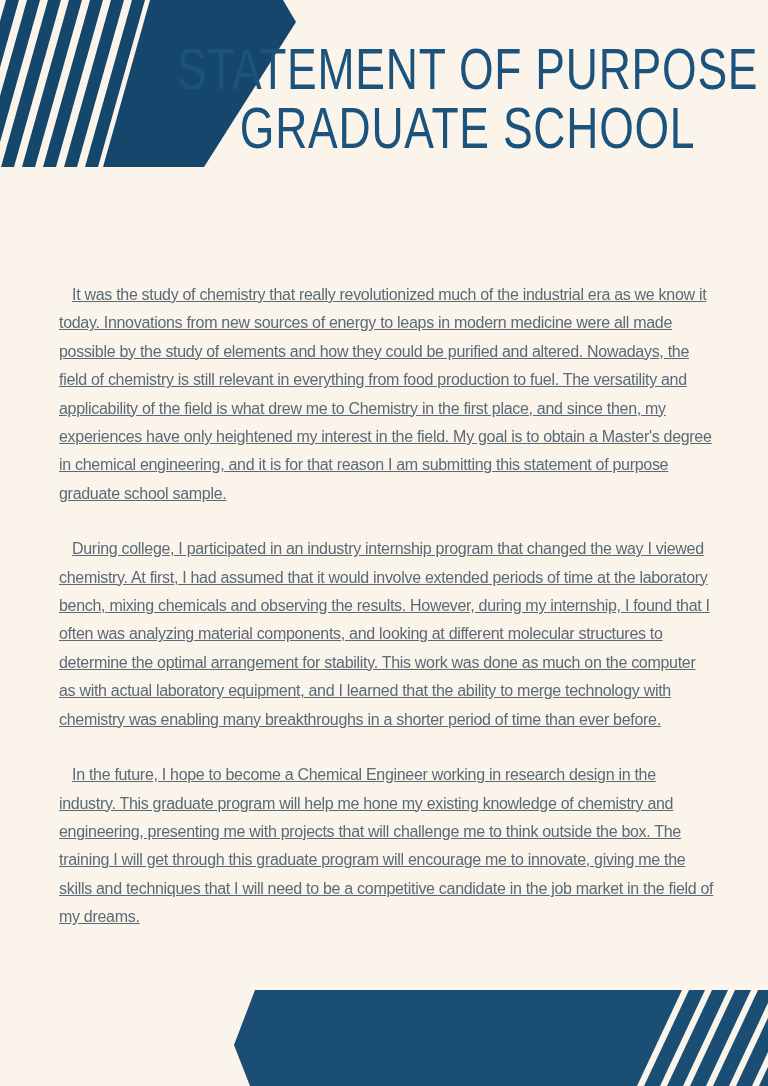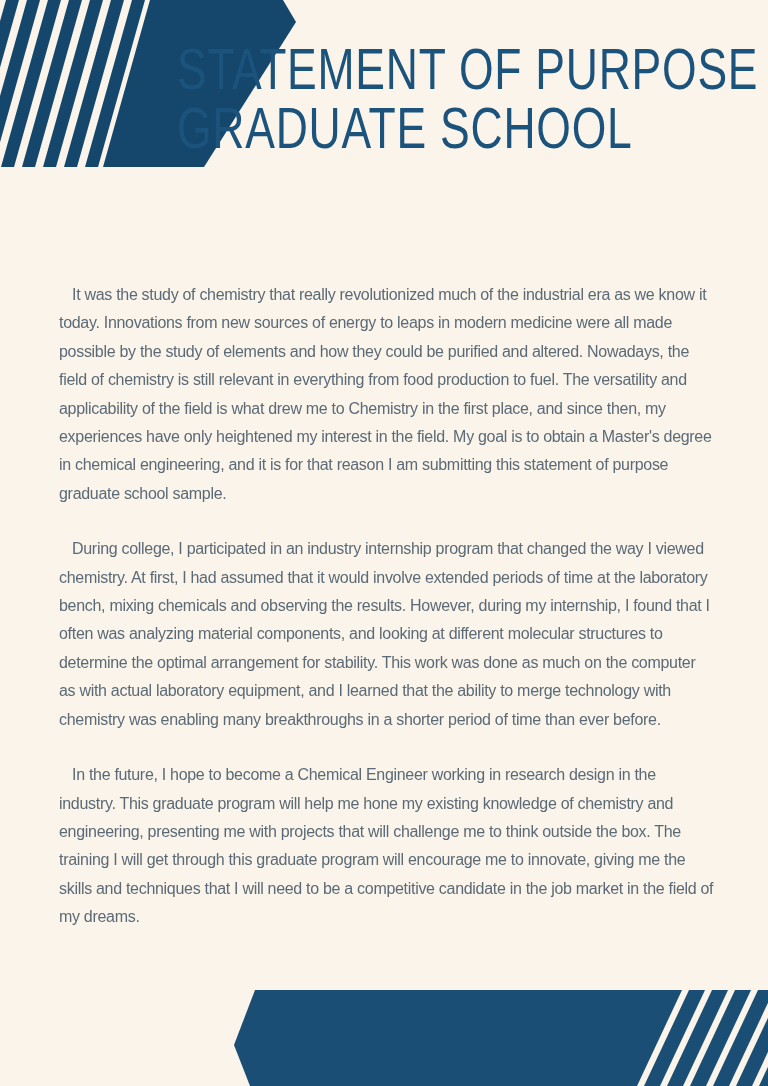--- a/index.html
+++ b/index.html
@@ -10,30 +10,31 @@
   html,body{margin:0;padding:0;}
   body{background:#777;}
   .page{
     position:relative; width:768px; height:1086px; overflow:hidden;
     background:var(--pageBg);
     font-family:"Liberation Sans", sans-serif;
   }
   
   .header-deco{position:absolute; top:0; left:0; width:300px; height:167px; display:block;}
   .title{
-    position:absolute; top:40px; right:10px; text-align:left;
+    position:absolute; top:40px; right:10px; text-align:center;
     color:var(--titleColor); line-height:59px; font-size:57px; font-weight:500;
     letter-spacing:1px; white-space:nowrap;
   }
   .title-line{display:block; transform:scaleX(0.78); transform-origin:100% 50%;}
   
   .doc-text{
     position:absolute; left:59px; top:281px; width:655px;
     color:var(--bodyText); font-size:16px; line-height:28.4px; letter-spacing:-0.3px;
     text-align:left;
+    text-decoration:underline;
   }
   .doc-text p{margin:0 0 27px 0; text-indent:13px;}
   
   .footer-deco{position:absolute; left:0; bottom:0; width:768px; height:96px; display:block;}
   .logo{position:absolute; left:295px; top:1023px; width:170px; height:34px;}
   .logo-pen{position:absolute; left:2px; top:0px;}
   .logo-text{
     position:absolute; left:37px; top:5px; white-space:nowrap;
     color:var(--logoText); font-weight:bold; font-size:18px; letter-spacing:0.5px;
     transform:scaleX(0.85); transform-origin:0 50%;

